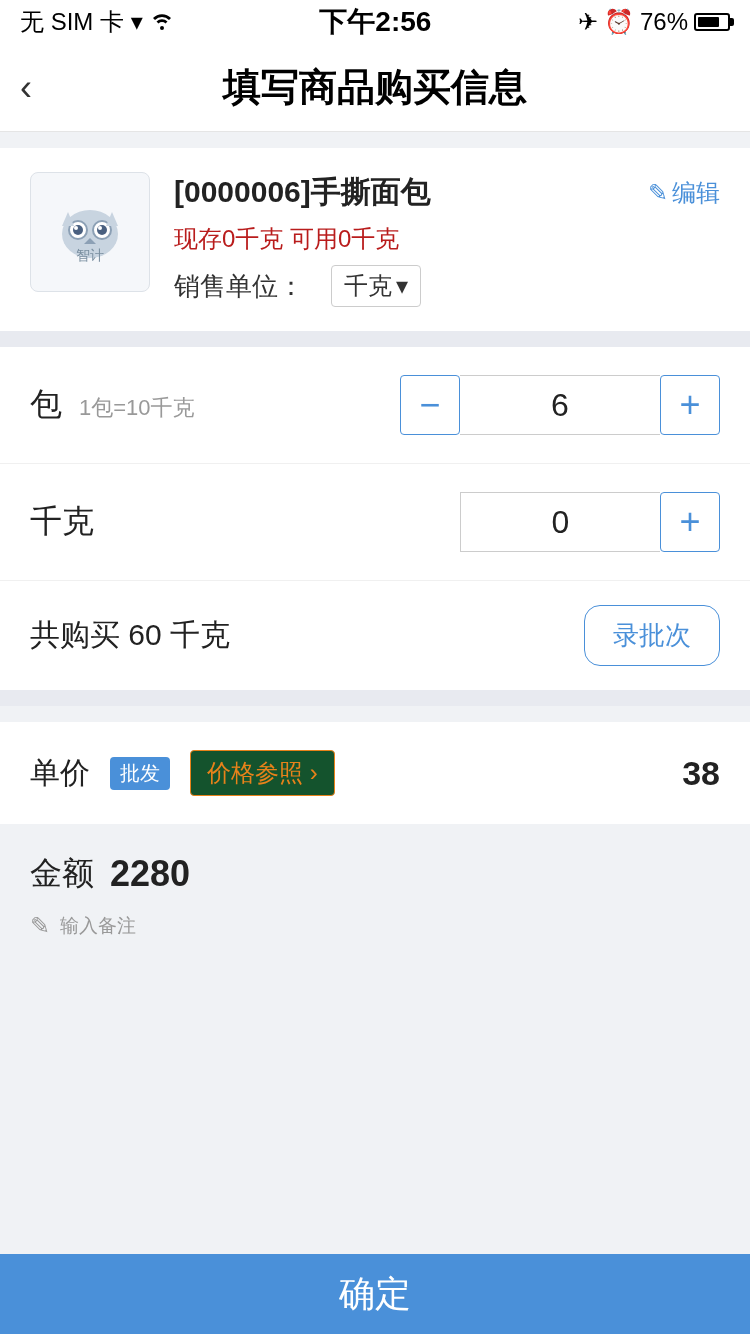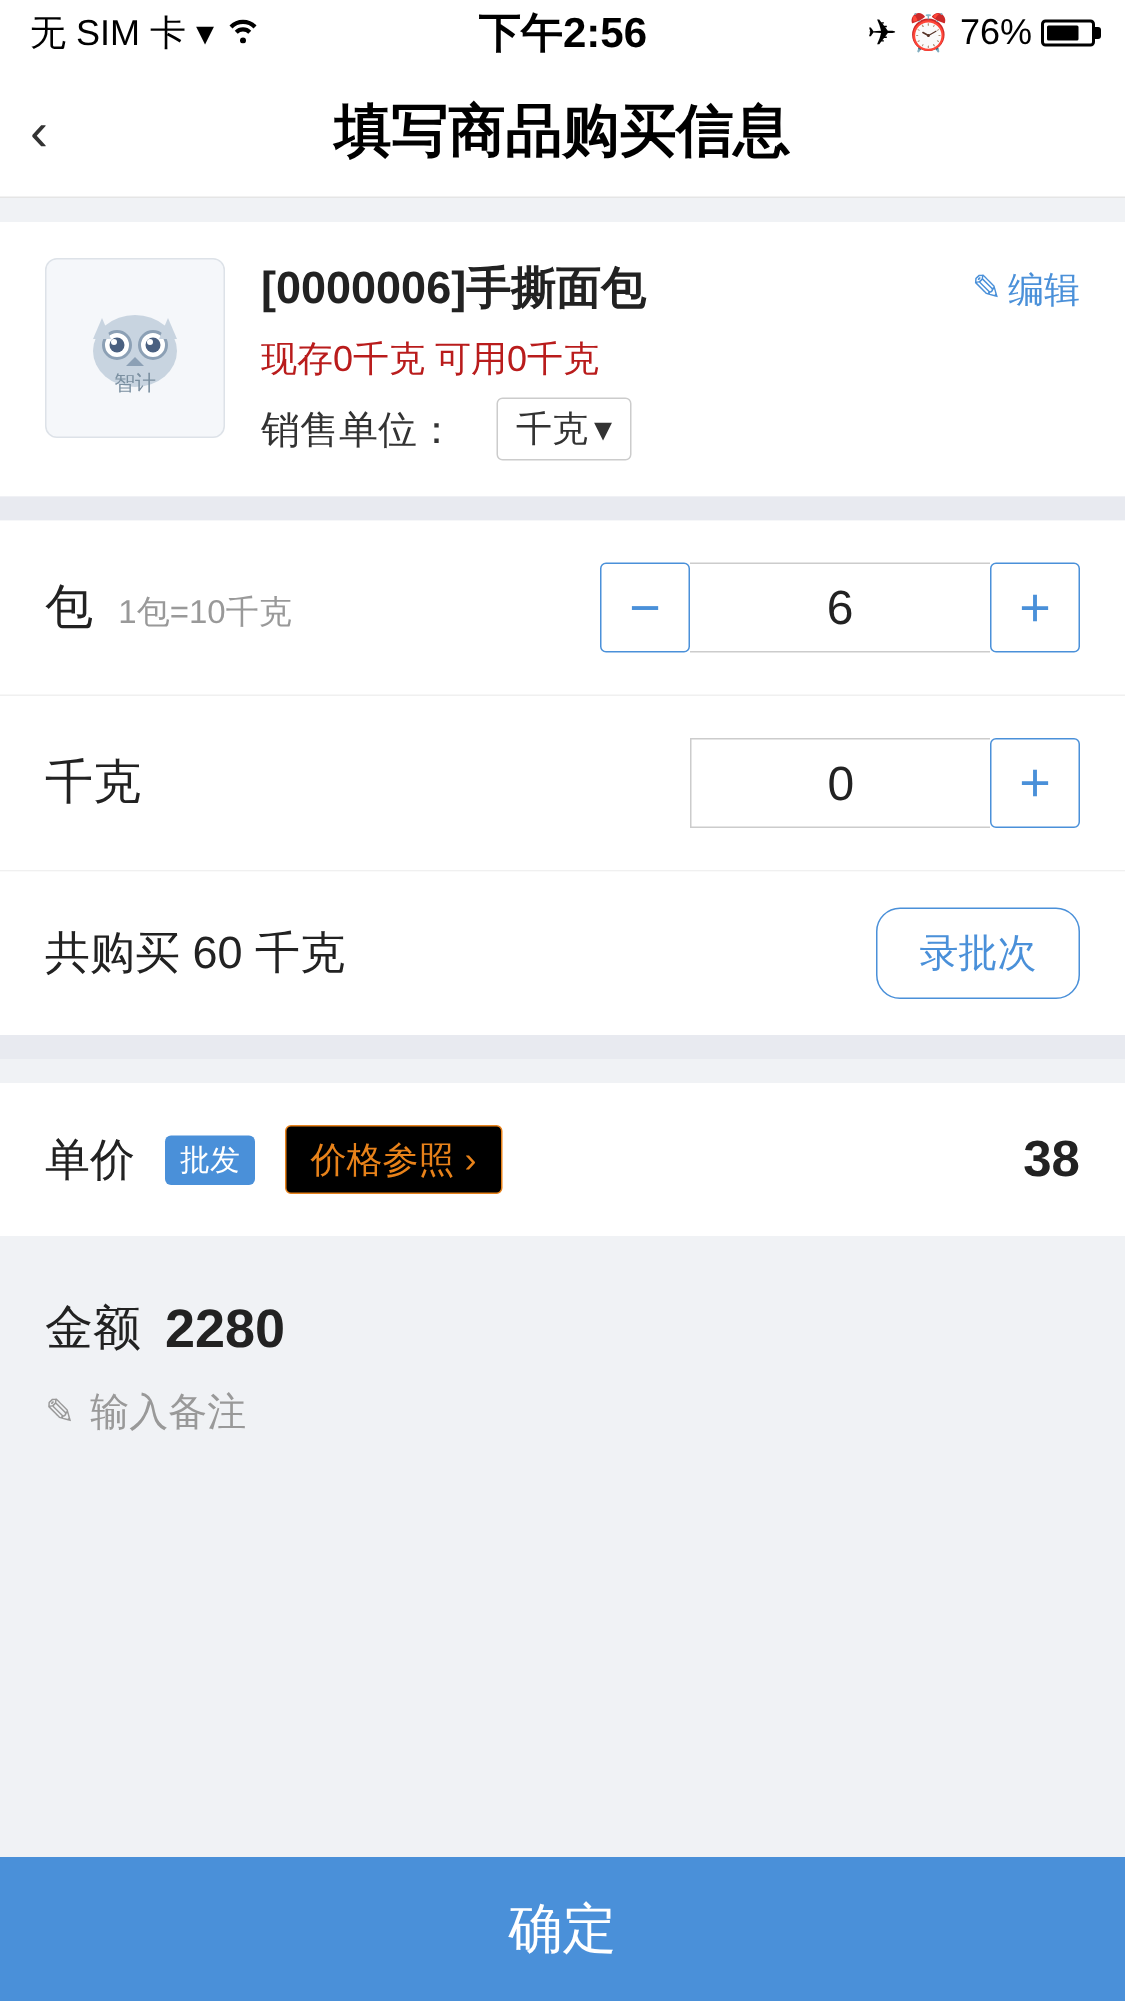--- a/index.html
+++ b/index.html
@@ -220,36 +220,36 @@
       border-radius: 4px;
       font-size: 20px;
       padding: 3px 10px;
     }
     .price-ref-btn {
       border: 1px solid #e8821a;
       color: #e8821a;
       border-radius: 4px;
       padding: 6px 16px;
       font-size: 24px;
-      background: #000000;
+      background: #14532d;
       cursor: pointer;
       display: flex;
       align-items: center;
       gap: 4px;
     }
     .price-value {
       font-size: 34px;
       color: #222;
       font-weight: 600;
     }
 
     
     .amount-section {
       background: #f0f2f5;
-      padding: 40px 30px 16px;
+      padding: 28px 30px 16px;
       margin-top: 0;
     }
     .amount-row {
       display: flex;
       align-items: center;
       gap: 16px;
       margin-bottom: 16px;
     }
     .amount-label {
       font-size: 32px;
@@ -263,37 +263,37 @@
     .remark-row {
       display: flex;
       align-items: center;
       gap: 10px;
     }
     .remark-icon {
       font-size: 24px;
       color: #999;
     }
     .remark-text {
-      font-size: 26px;
+      font-size: 19px;
       color: #999;
     }
 
     
     .empty-space {
       background: #f0f2f5;
       height: 340px;
     }
 
     
     .bottom-bar {
       position: fixed;
       bottom: 0;
       left: 0;
       width: 750px;
-      height: 96px;
+      height: 80px;
       background: #4a90d9;
       display: flex;
       align-items: center;
       justify-content: center;
       cursor: pointer;
     }
     .confirm-btn-text {
       font-size: 36px;
       color: #fff;
       font-weight: 500;

